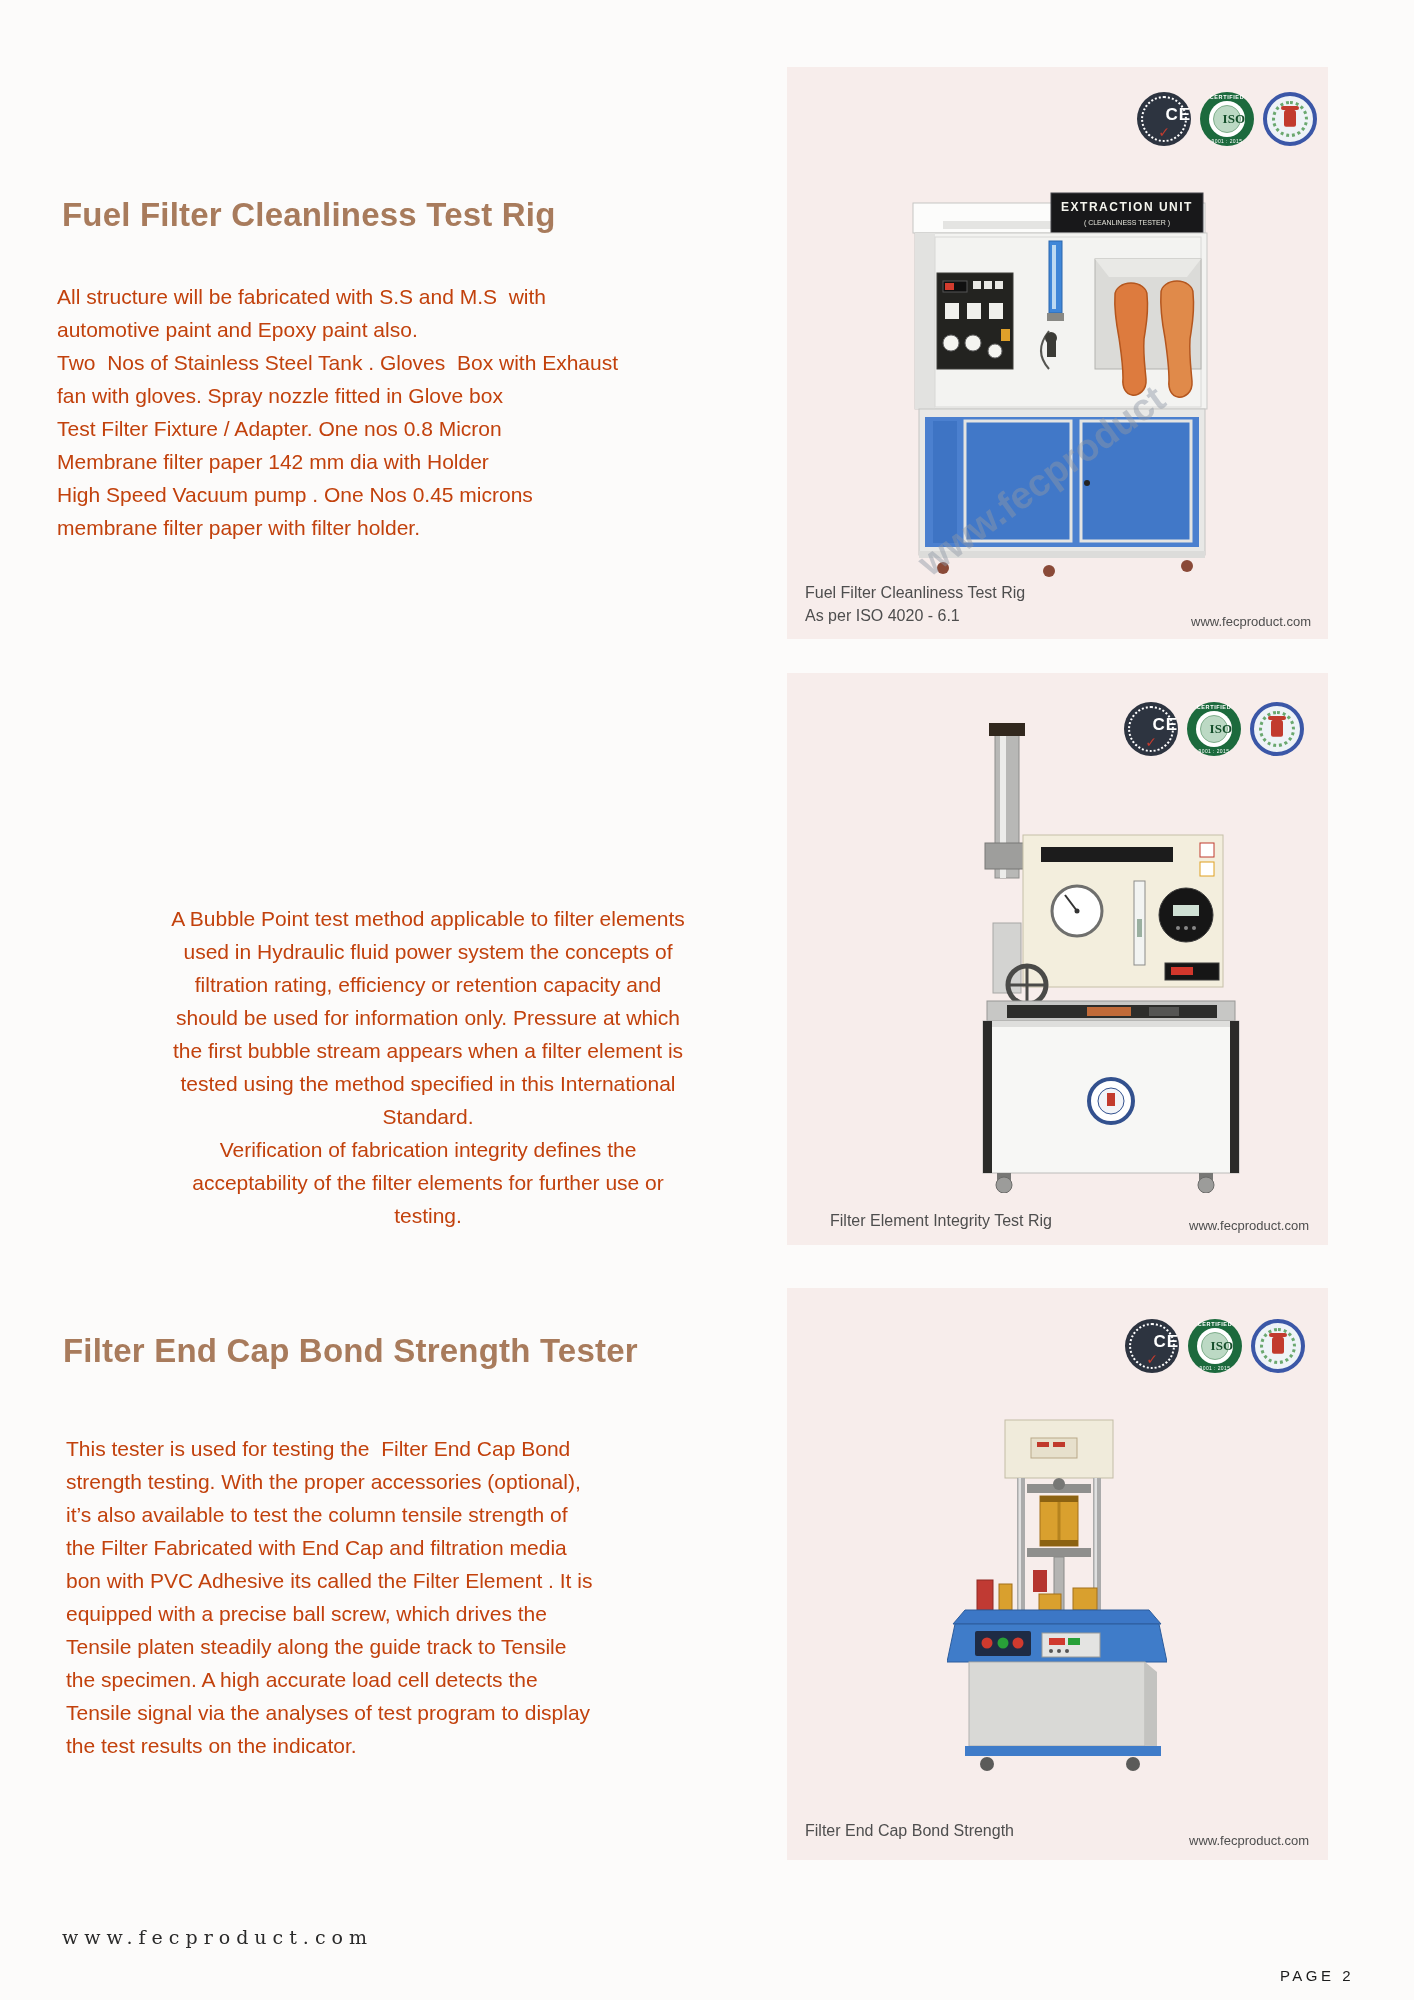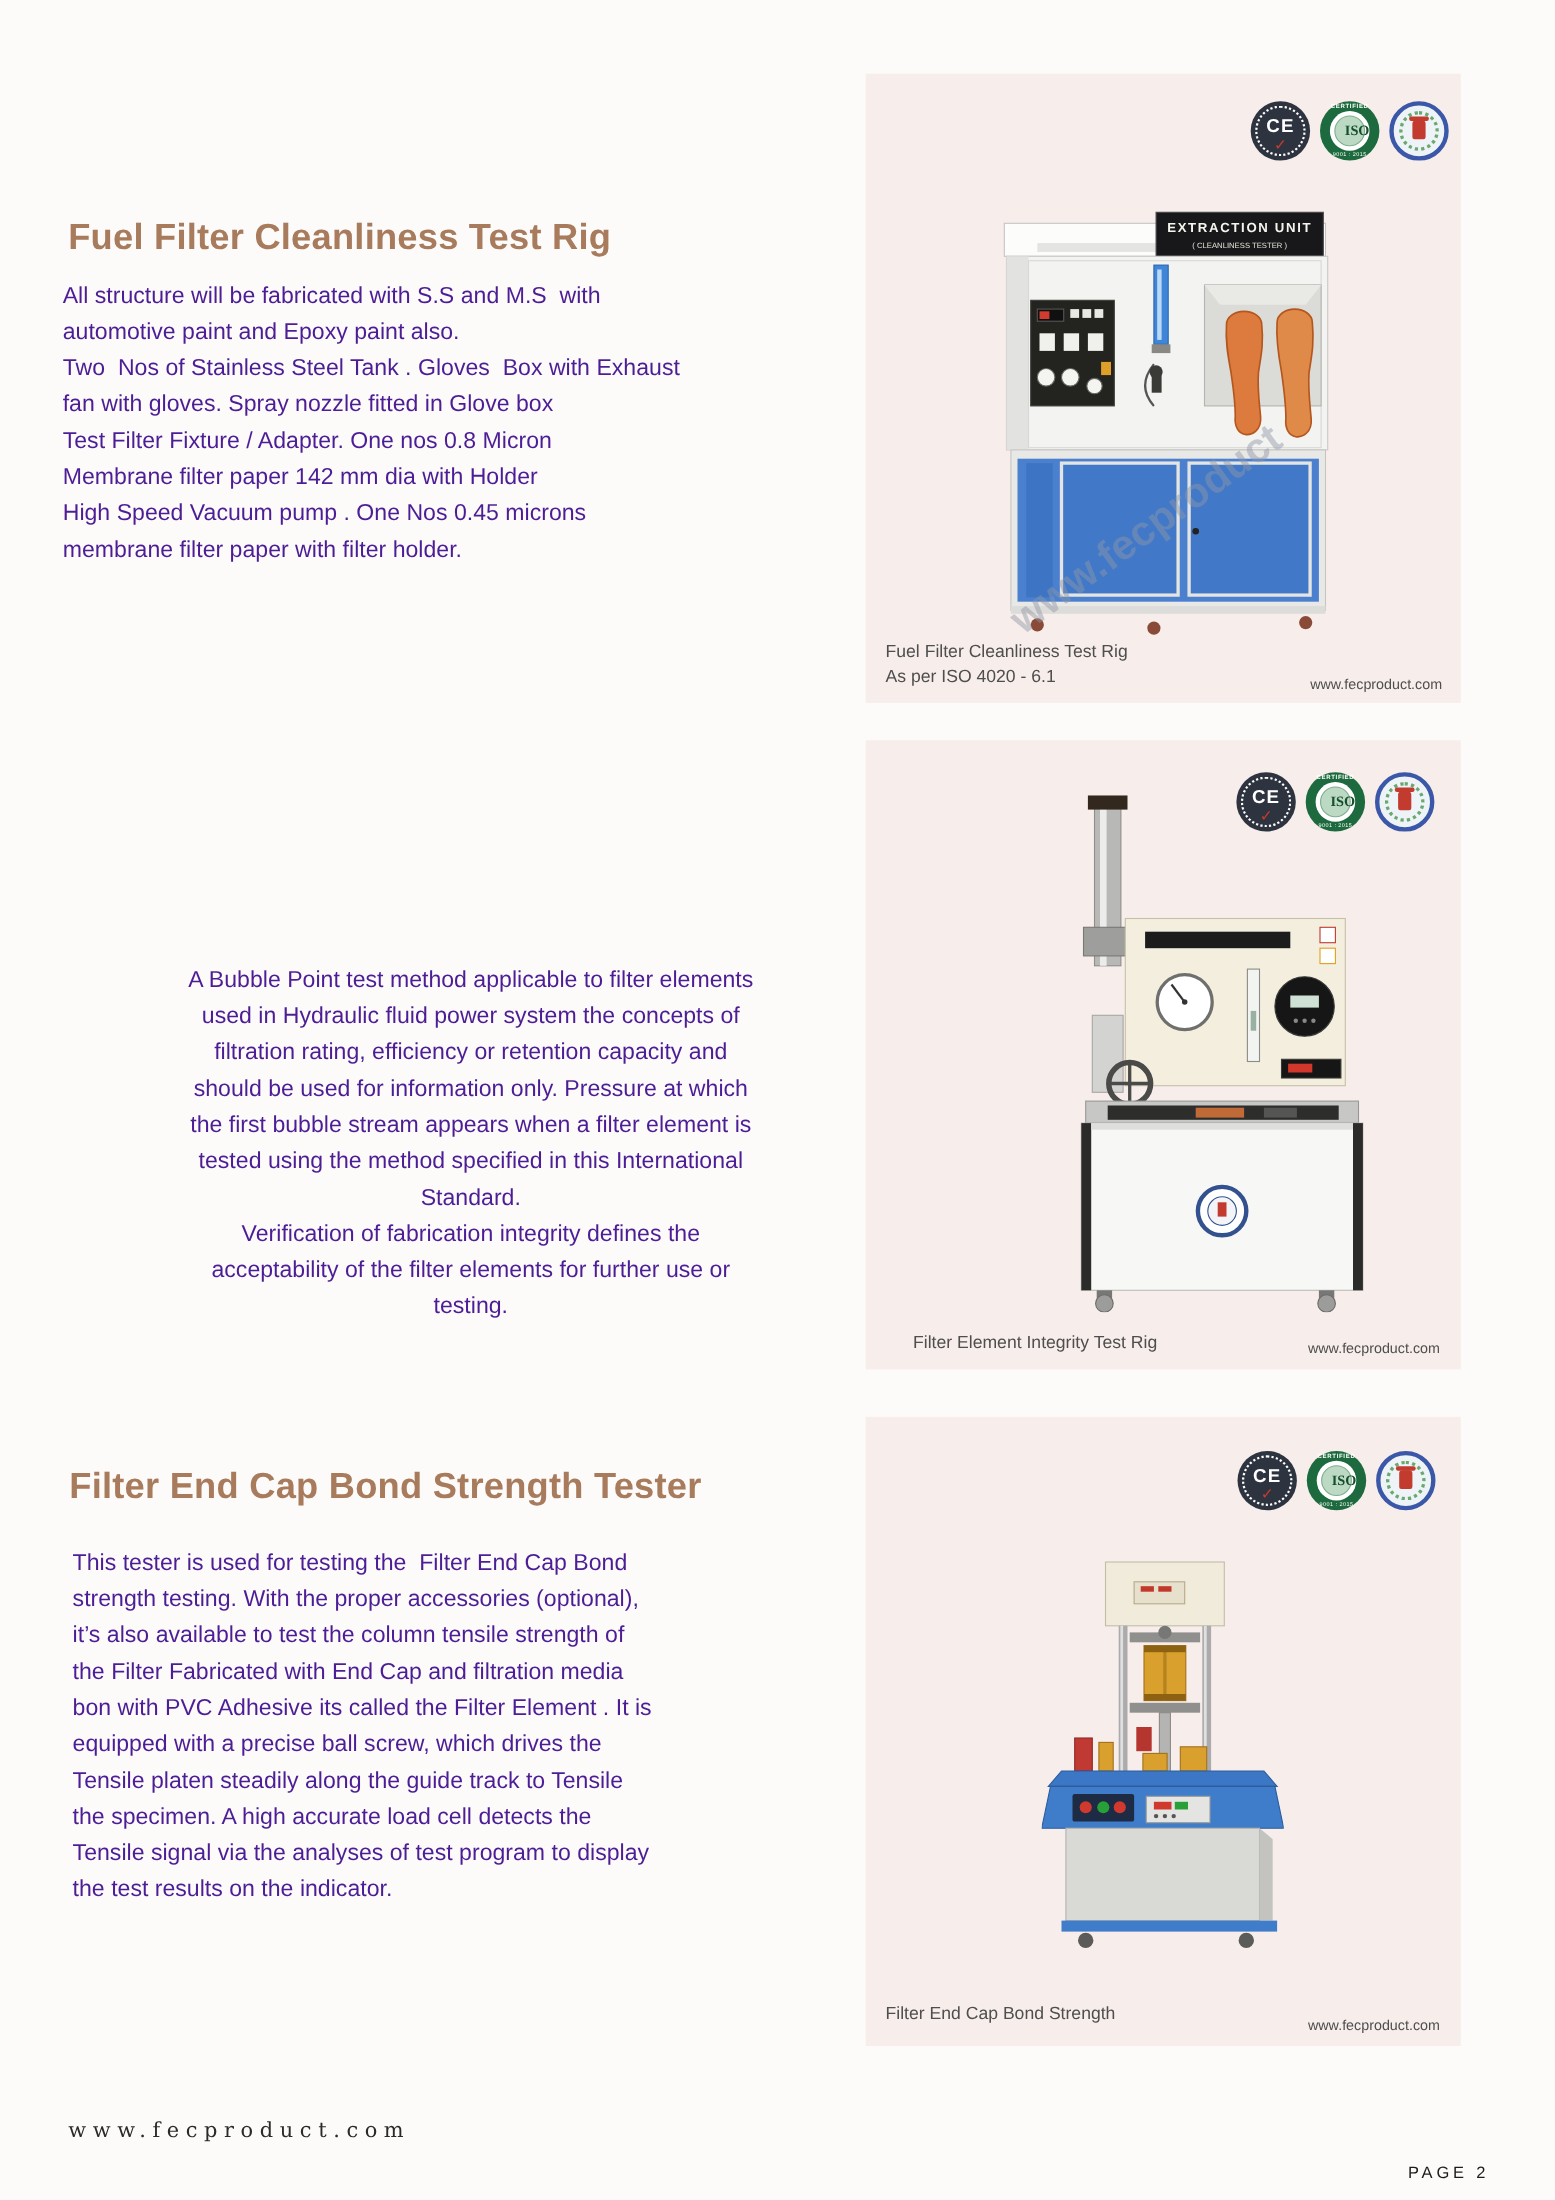--- a/index.html
+++ b/index.html
@@ -22,22 +22,23 @@
     white-space:nowrap;
   }
   #t1{left:62px;top:196px;}
   #t2{left:72px;top:810px;}
   #t3{left:63px;top:1332px;text-align:right;}
   .section-body{
     position:absolute;
     width:720px;
     font-size:21px;
     line-height:33px;
-    color:#4c1d95;
+    color:#c2410c;
     white-space:pre-wrap;
+    margin-top:28px;
   }
   #b1{left:57px;top:252px;}
   #b2{left:68px;top:874px;text-align:center;}
   #b3{left:66px;top:1404px;}
 
   .panel{
     position:absolute;
     left:787px;
     width:541px;
     height:572px;
@@ -46,21 +47,21 @@
   #p1{top:67px;}
   #p2{top:673px;}
   #p3{top:1288px;}
 
   .badges{position:absolute;display:flex;gap:9px;}
   #bd1{right:11px;top:25px;}
   #bd2{right:24px;top:29px;}
   #bd3{right:23px;top:31px;}
 
   .badge{width:54px;height:54px;border-radius:50%;position:relative;box-sizing:border-box;flex:0 0 auto;}
-  .badge-ce{background:#2d3440;display:flex;align-items:center;justify-content:center;}
+  .badge-ce{background:#2d3440;display:flex;align-items:center;justify-content:flex-end;}
   .badge-ce .ring{position:absolute;inset:4px;border:2px dotted #ffffff;border-radius:50%;}
   .badge-ce .ce-text{color:#fff;font-size:17px;font-weight:700;letter-spacing:1px;margin-top:-8px;}
   .badge-ce .check{position:absolute;bottom:6px;left:50%;transform:translateX(-50%);color:#c23b2e;font-size:14px;font-weight:700;}
 
   .badge-iso{background:#1c6a3d;}
   .badge-iso .inner{position:absolute;inset:9px;background:#ffffff;border-radius:50%;display:flex;align-items:center;justify-content:flex-end;}
   .badge-iso .globe{position:absolute;inset:4px;border-radius:50%;background:#bcd9c4;border:1px solid #7fae8c;}
   .badge-iso .iso-text{position:relative;font-family:"Liberation Serif","DejaVu Serif",serif;font-size:13px;font-weight:700;color:#154f2b;}
   .badge-iso .arc-top{position:absolute;top:2px;left:0;width:100%;text-align:center;font-size:5.5px;font-weight:700;color:#fff;letter-spacing:.6px;}
   .badge-iso .arc-bottom{position:absolute;bottom:2px;left:0;width:100%;text-align:center;font-size:5px;color:#fff;letter-spacing:.4px;}

